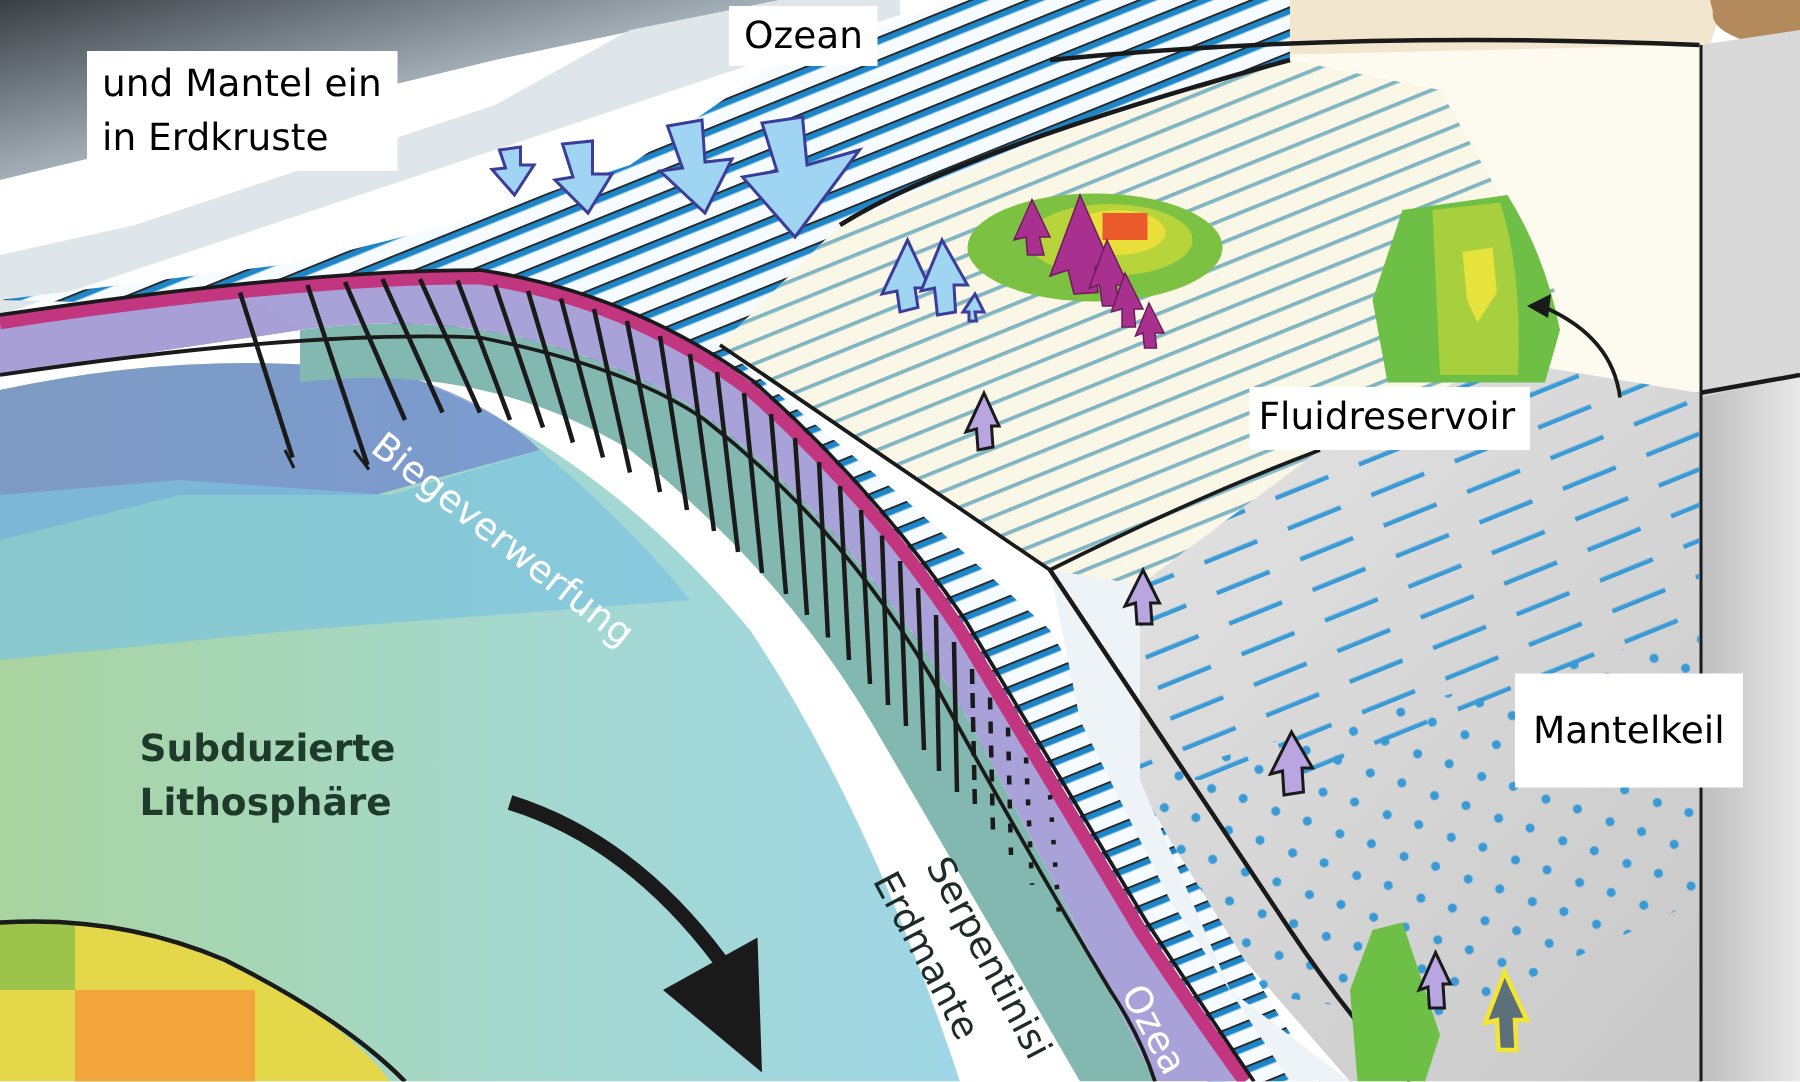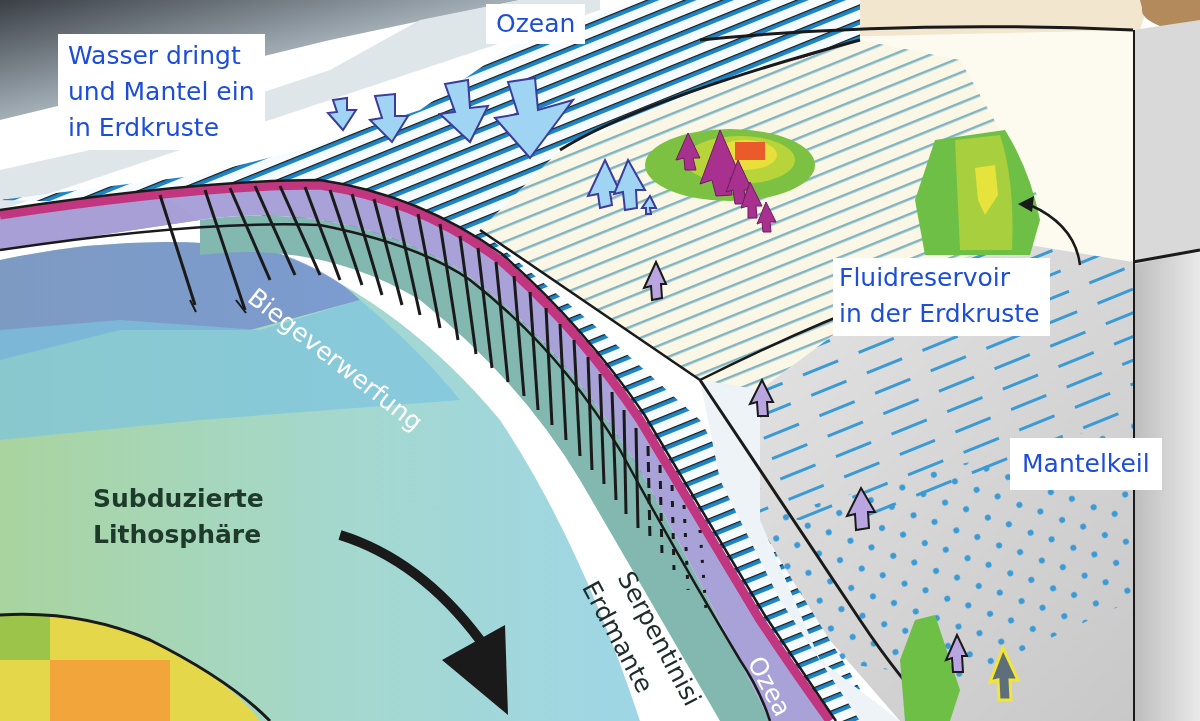--- a/index.html
+++ b/index.html
@@ -1,19 +1,19 @@
 <!DOCTYPE html>
 <html><head>
 <meta charset="utf-8">
 <style>
   html, body { margin: 0; padding: 0; background: #ffffff; }
   body { width: 1200px; height: 721px; overflow: hidden; position: relative; font-family: "DejaVu Sans", sans-serif; }
   #stage { position: absolute; left: 0; top: 0; width: 1200px; height: 721px; }
   .label {
-    position: absolute; background: #ffffff; color: #1d4ed8;
+    position: absolute; background: #ffffff; color: #000000;
     font-family: "DejaVu Sans", sans-serif; font-size: 25px; line-height: 36px;
     padding: 2px 10px; white-space: nowrap;
   }
   .label span { display: block; }
   .plain {
     position: absolute; font-family: "DejaVu Sans", sans-serif; font-size: 25px; line-height: 36px;
     white-space: nowrap;
   }
   .rot { transform-origin: 0 0; }
 </style>
@@ -191,35 +191,33 @@
     <polygon points="861,488 875,512 868,512 869,528 856,530 855,514 847,516"></polygon>
     <polygon points="957,635 967,656 962,656 963,672 953,672 952,658 946,660"></polygon>
   </g>
   <polygon points="1003,648 1018,680 1010,680 1011,700 999,700 998,680 990,682" fill="#5e6f7c" stroke="#f3e534" stroke-width="3"></polygon>
 
   <path d="M340,535 Q420,560 480,640" fill="none" stroke="#1a1a1a" stroke-width="10"></path>
   <polygon points="442,660 505,625 508,715" fill="#1a1a1a"></polygon>
 </svg>
 
 <div class="label" style="left:58px;top:34px;padding:4px 10px;">
-  <span>Wasser dringt</span>
   <span>und Mantel ein</span>
   <span>in Erdkruste</span>
 </div>
 
 <div class="label" style="left:486px;top:4px;">
   <span>Ozean</span>
 </div>
 
 <div class="label" style="left:833px;top:258px;padding:2px 10px 4px 6px;">
   <span>Fluidreservoir</span>
-  <span>in der Erdkruste</span>
-</div>
-
-<div class="label" style="left:1010px;top:438px;padding:8px 12px;">
+</div>
+
+<div class="label" style="left:1010px;top:449px;padding:20px 12px;">
   <span>Mantelkeil</span>
 </div>
 
 <div class="plain" style="left:93px;top:481px;color:#1d3a2a;font-weight:bold;">
   <span style="display:block">Subduzierte</span>
   <span style="display:block">Lithosphäre</span>
 </div>
 
 <div class="plain rot" style="left:262px;top:280px;color:#ffffff;transform:rotate(38deg);">
   <span>Biegeverwerfung</span>

